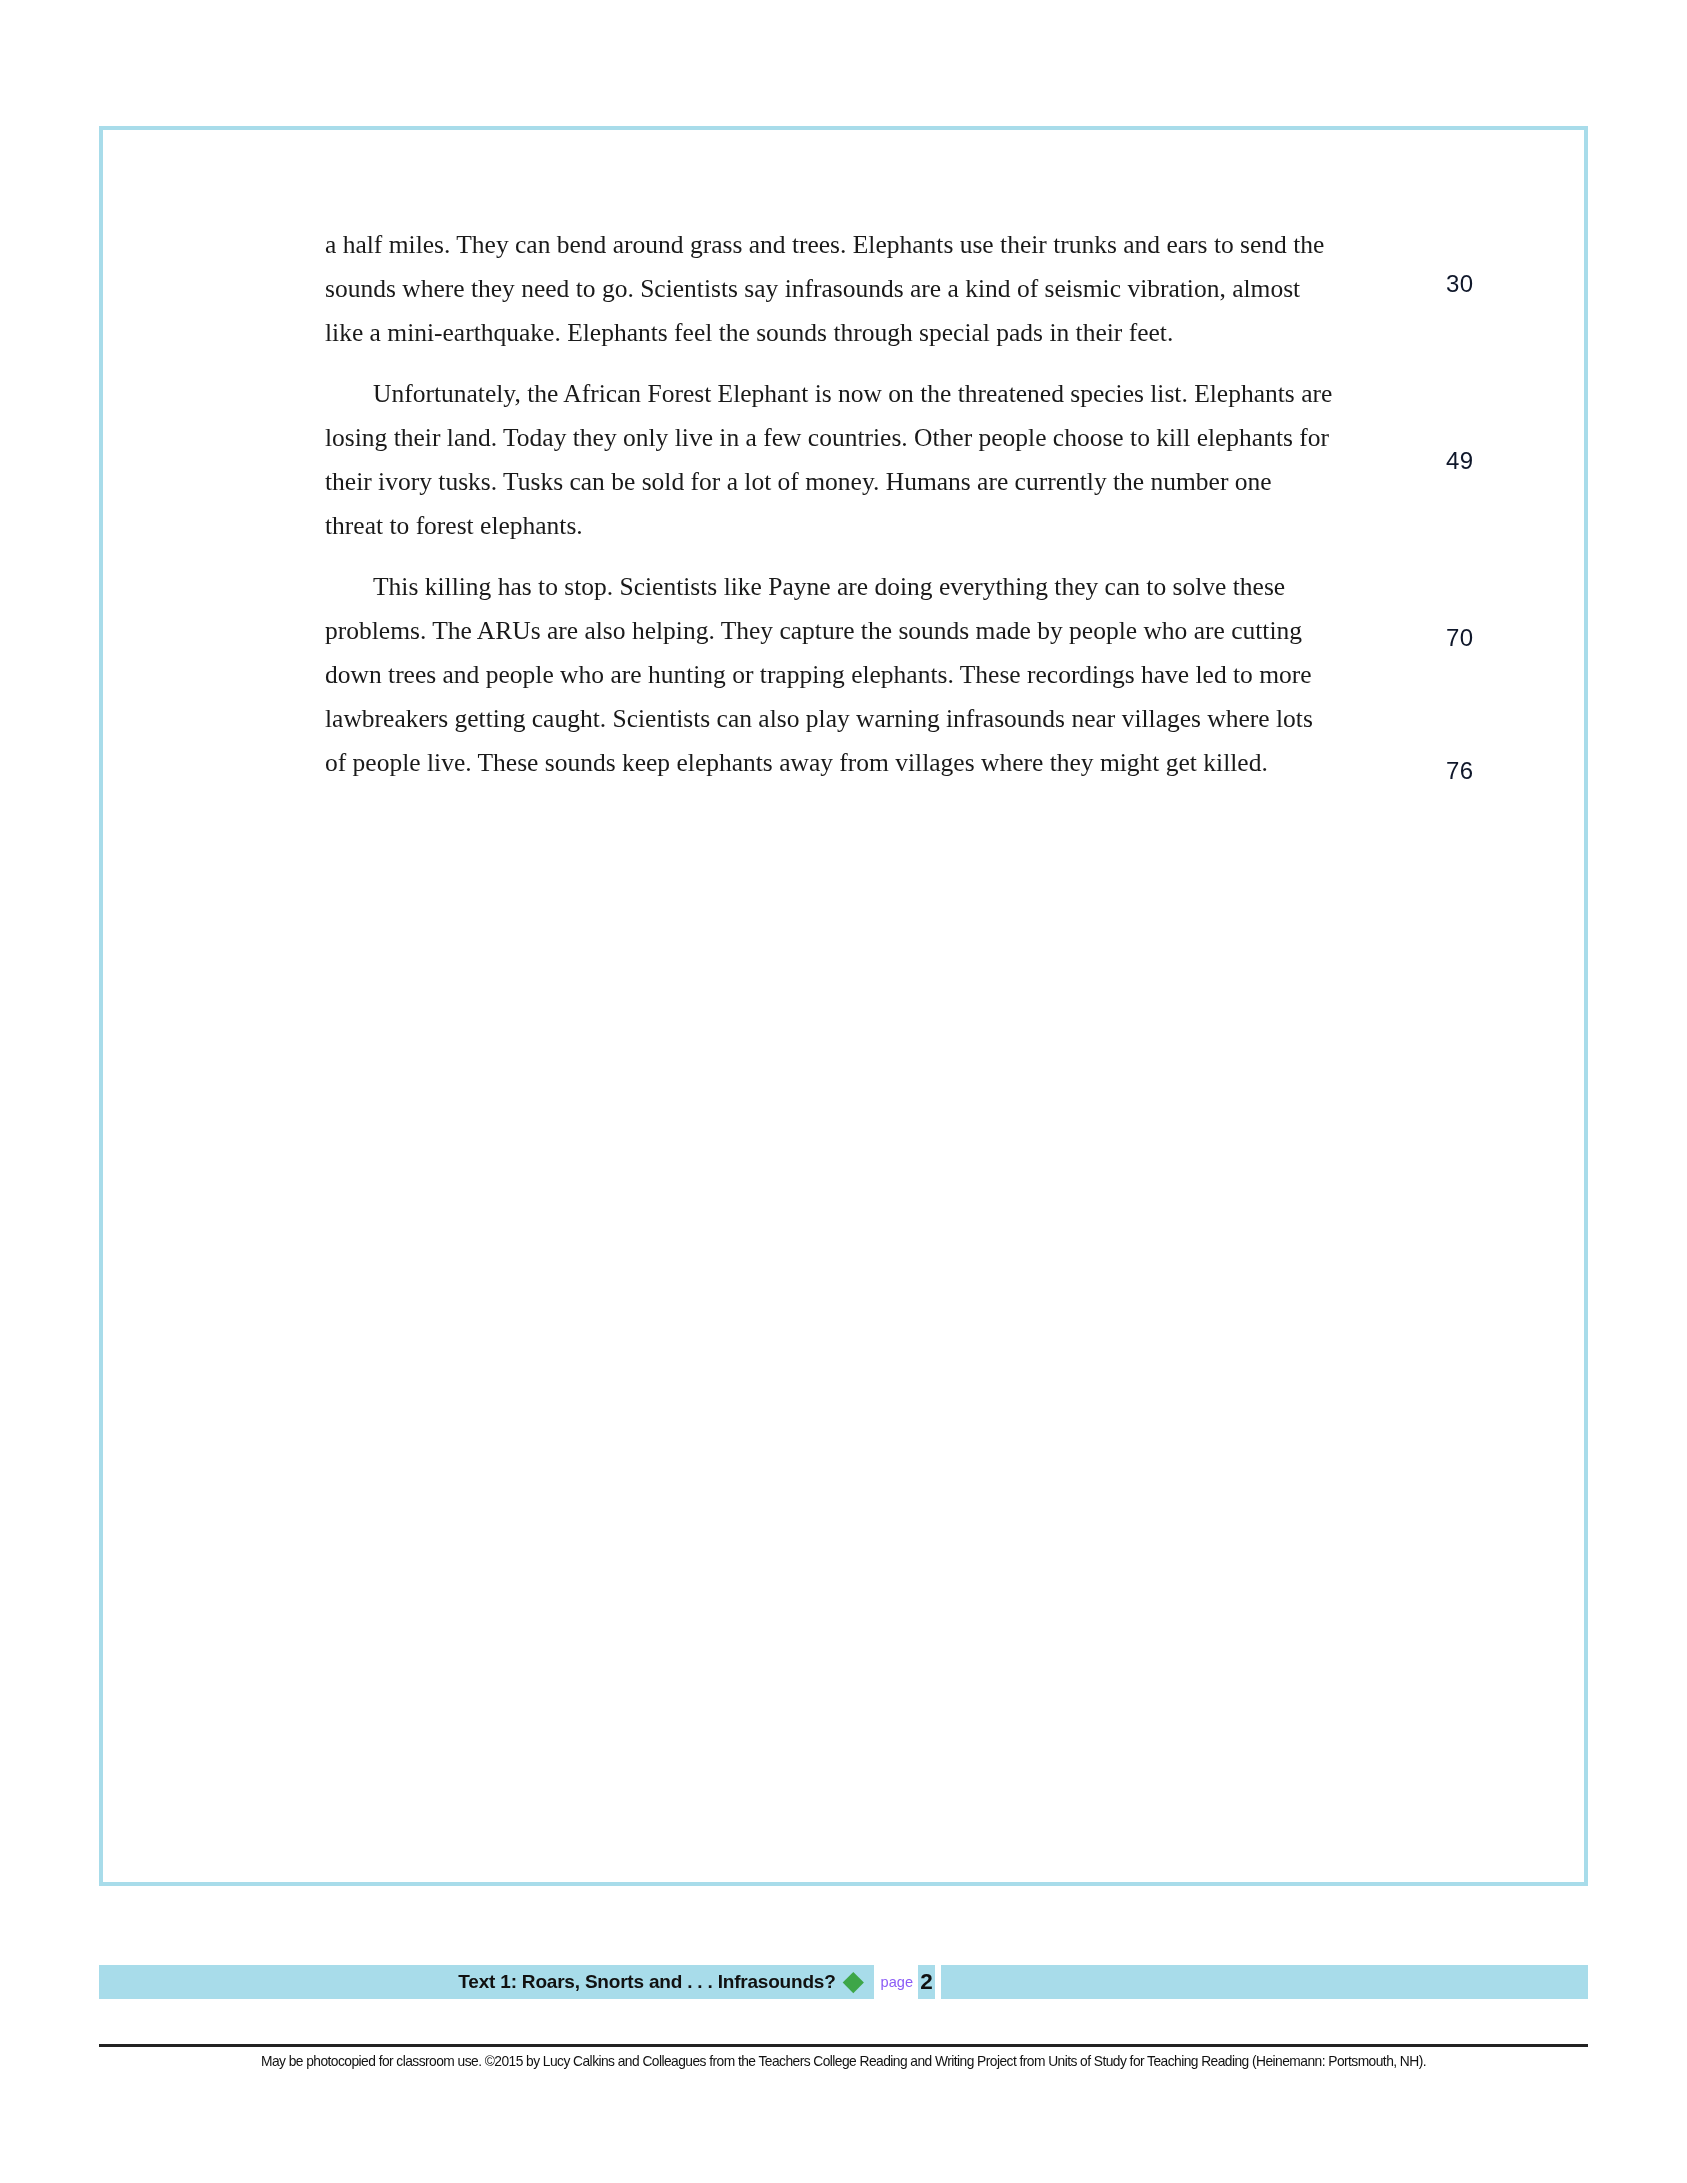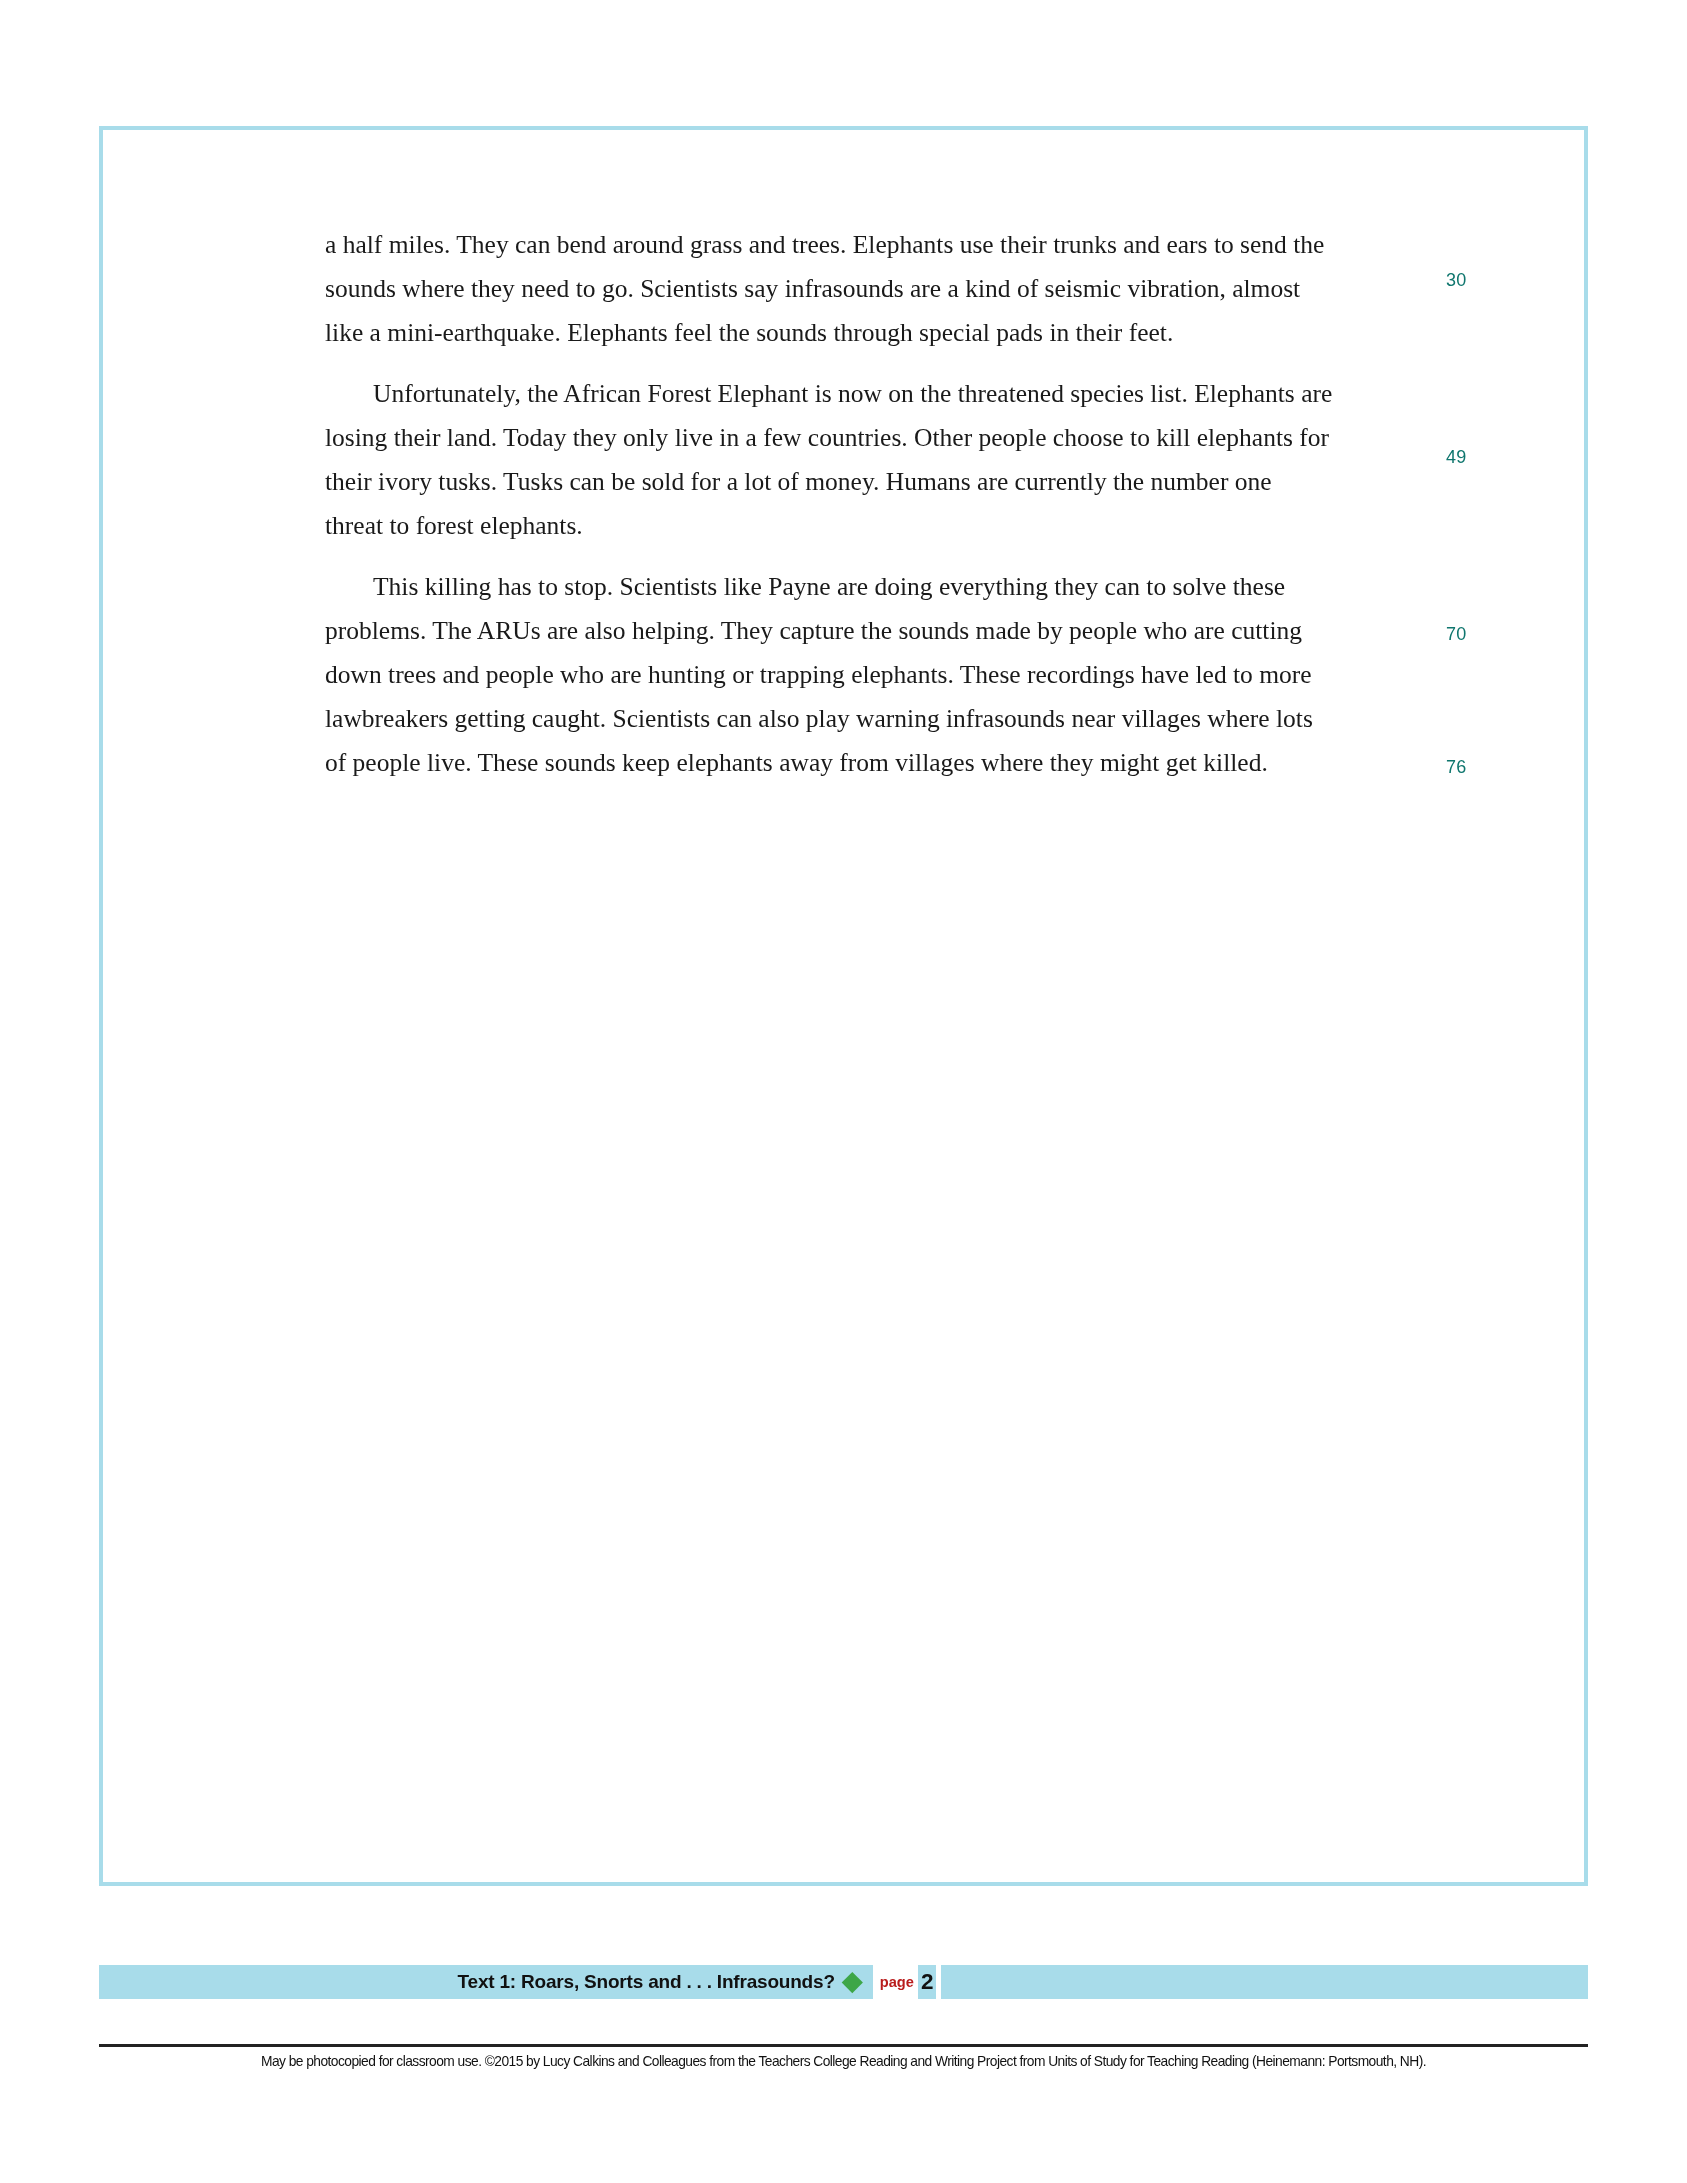--- a/index.html
+++ b/index.html
@@ -51,22 +51,22 @@
   
   .line-numbers {
     position: absolute;
     left: 1343px;
     top: 76px;
     width: 73px;
   }
   .line-num {
     position: absolute;
     font-family: "Liberation Sans", "DejaVu Sans", sans-serif;
-    font-size: 18px;
-    color: #0f766e;
+    font-size: 24px;
+    color: #0f172a;
     letter-spacing: 0.3px;
   }
 
   
   .footer-bar {
     position: absolute;
     left: 99px;
     top: 1965px;
     width: 1489px;
     height: 34px;
@@ -102,23 +102,23 @@
   .page-label-wrap {
     background: #ffffff;
     padding: 0 5.3px 0 6.6px;
     height: 34px;
     display: flex;
     align-items: center;
     margin-left: 2.6px;
   }
   .page-word {
     font-family: "Liberation Sans", "DejaVu Sans", sans-serif;
-    font-weight: bold;
+    font-weight: normal;
     font-size: 14.6px;
-    color: #b91c1c;
+    color: #8b5cf6;
   }
   .page-number {
     font-family: "Liberation Sans", "DejaVu Sans", sans-serif;
     font-weight: bold;
     font-size: 22.5px;
     color: #111111;
     margin-left: 4.6px;
     background: #a8dcea;
     padding: 0 2.6px;
     line-height: 34px;

